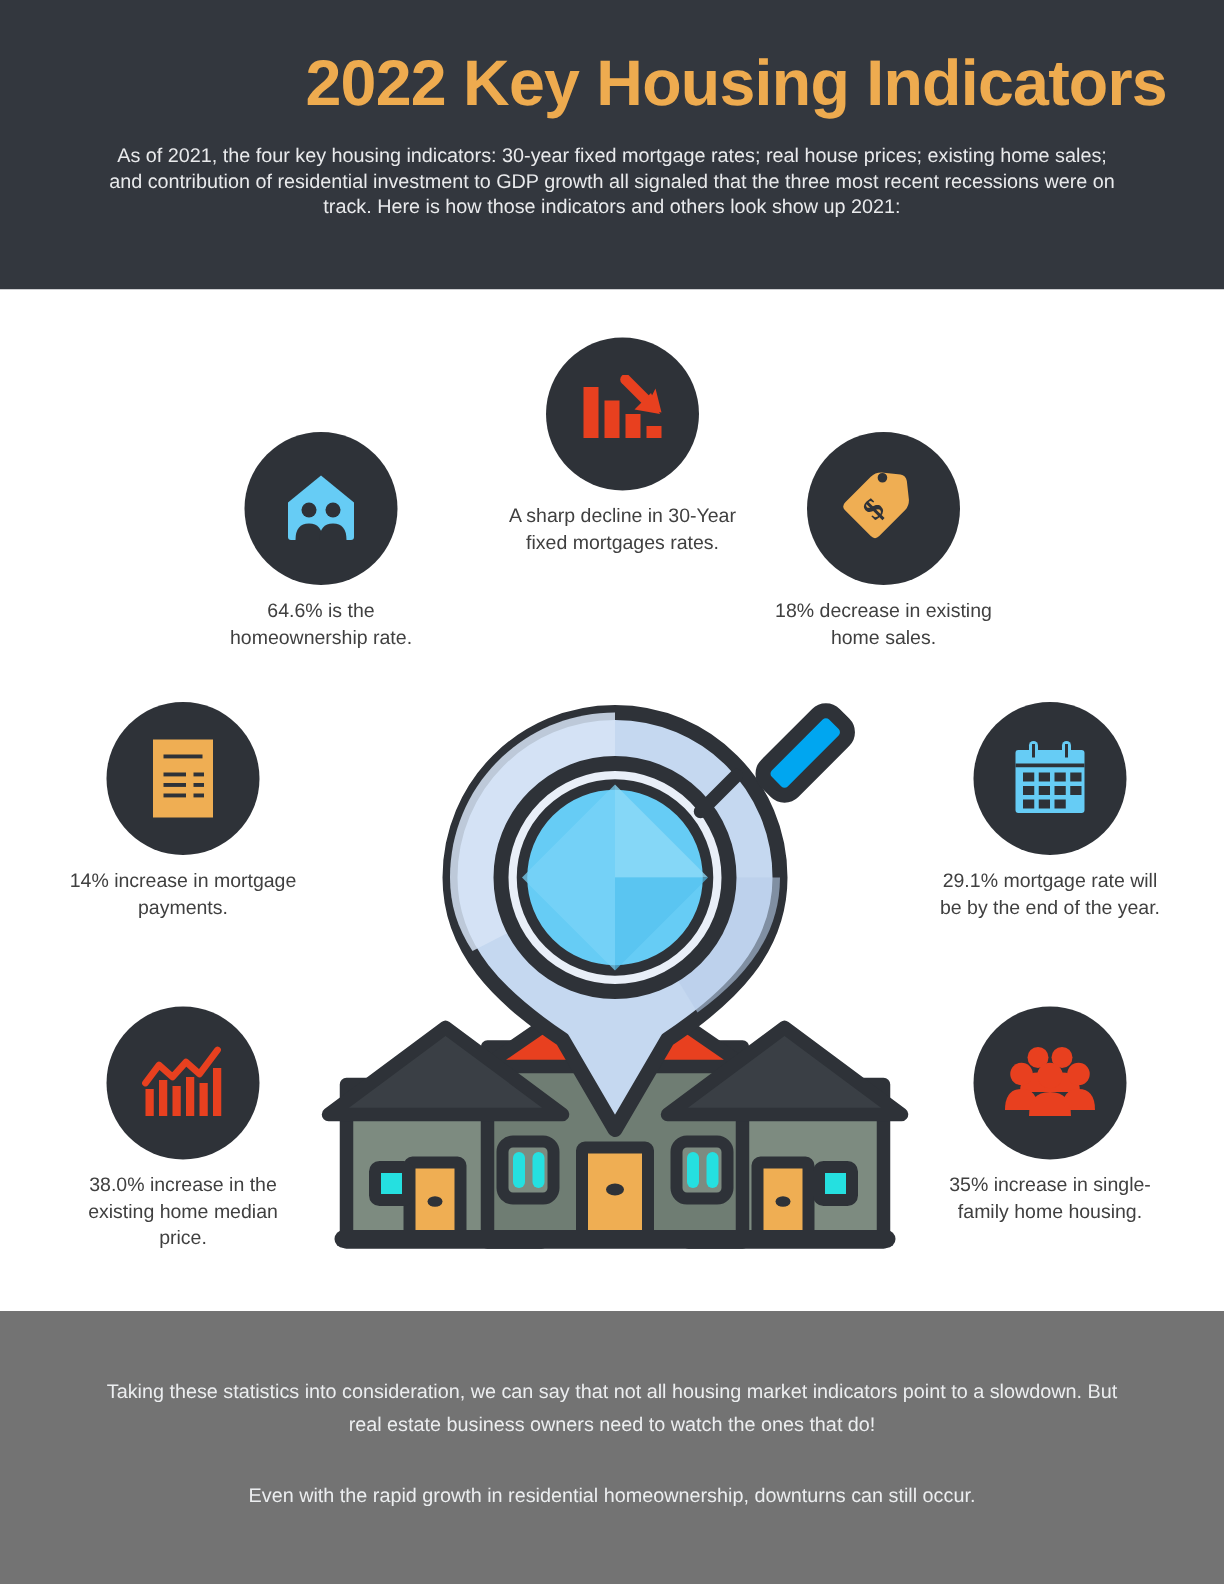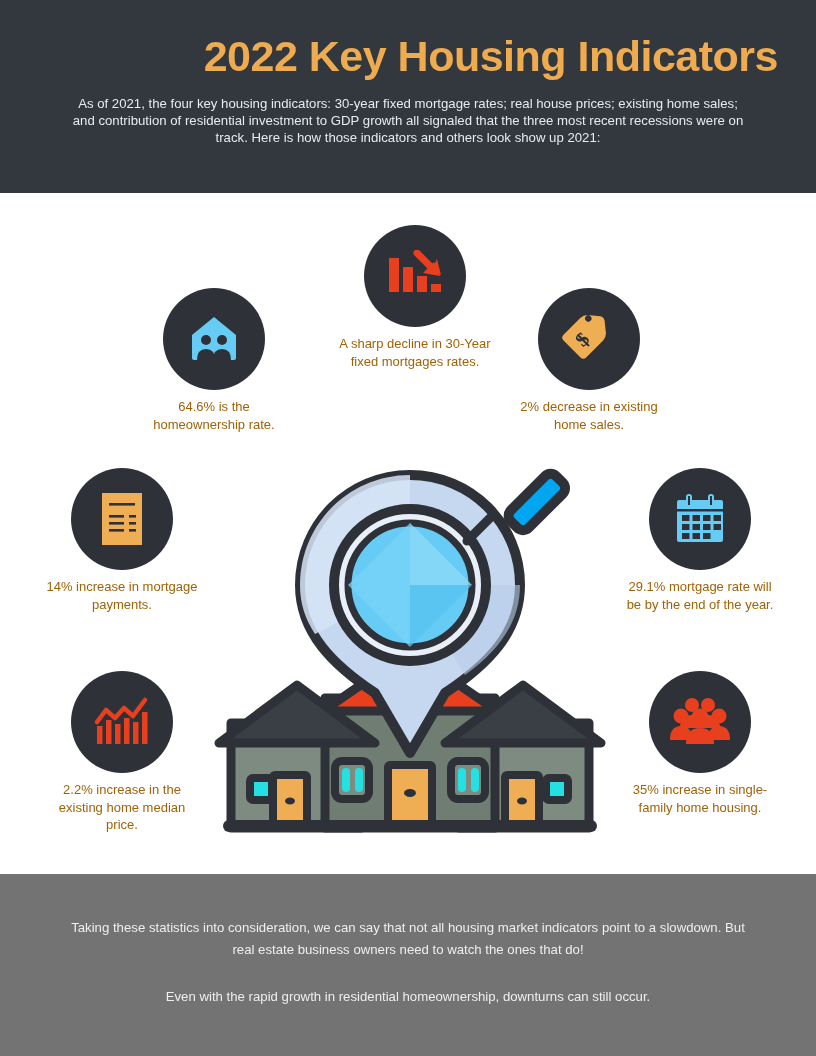--- a/index.html
+++ b/index.html
@@ -79,21 +79,21 @@
     position: relative;
     display: flex;
     align-items: center;
     justify-content: center;
   }
   .circle svg { display: block; }
   .stat-label {
     margin-top: 8px;
     font-size: 13px;
     line-height: 17.5px;
-    color: #a16207;
+    color: #404040;
     text-align: center;
   }
 
   
   .stat-home      { left: 134px; top: 95px;  }
   .stat-decline   { left: 335px; top: 32px;  }
   .stat-tag       { left: 509px; top: 95px;  }
   .stat-invoice   { left: 42px;  top: 275px; }
   .stat-calendar  { left: 620px; top: 275px; }
   .stat-growth    { left: 42px;  top: 478px; }
@@ -189,21 +189,21 @@
             </g>
             <path d="M20 18 L44 42 Q48 46 44 50 L32 50 L16 34 L16 22 Q16 18 20 18 Z" fill="none"></path>
             <g transform="rotate(-45 29 29)">
               <circle cx="43" cy="14" r="3.2" fill="#2e3238"></circle>
               <text x="24" y="31" font-family="Liberation Serif, serif" font-size="20" font-weight="bold" fill="#2e3238" text-anchor="middle">S</text>
               <line x1="24" y1="18" x2="24" y2="34" stroke="#2e3238" stroke-width="2"></line>
             </g>
           </svg>
         </span>
       </div>
-      <div class="stat-label">2% decrease in existing home sales.</div>
+      <div class="stat-label">18% decrease in existing home sales.</div>
     </div>
 
     <div class="stat stat-invoice">
       <div class="circle">
         <span>
           <svg width="48" height="56" viewBox="0 0 48 56">
             <rect x="4" y="2" width="40" height="52" fill="#efae53"></rect>
             <rect x="11" y="12" width="26" height="2.6" fill="#2e3238"></rect>
             <rect x="11" y="24" width="15" height="2.6" fill="#2e3238"></rect>
             <rect x="31" y="24" width="7" height="2.6" fill="#2e3238"></rect>
@@ -255,21 +255,21 @@
               <rect x="4" y="30" width="5.5" height="18"></rect>
               <rect x="13" y="24" width="5.5" height="24"></rect>
               <rect x="22" y="28" width="5.5" height="20"></rect>
               <rect x="31" y="22" width="5.5" height="26"></rect>
               <rect x="40" y="26" width="5.5" height="22"></rect>
               <rect x="49" y="16" width="5.5" height="32"></rect>
             </g>
           </svg>
         </span>
       </div>
-      <div class="stat-label">2.2% increase in the existing home median price.</div>
+      <div class="stat-label">38.0% increase in the existing home median price.</div>
     </div>
 
     <div class="stat stat-people">
       <div class="circle">
         <span>
           <svg width="60" height="52" viewBox="0 0 60 52">
             <g fill="#e8401f">
               <circle cx="22" cy="9" r="7"></circle>
               <circle cx="38" cy="9" r="7"></circle>
               <path d="M10 32 Q10 19 22 19 Q34 19 34 32 Z"></path>

